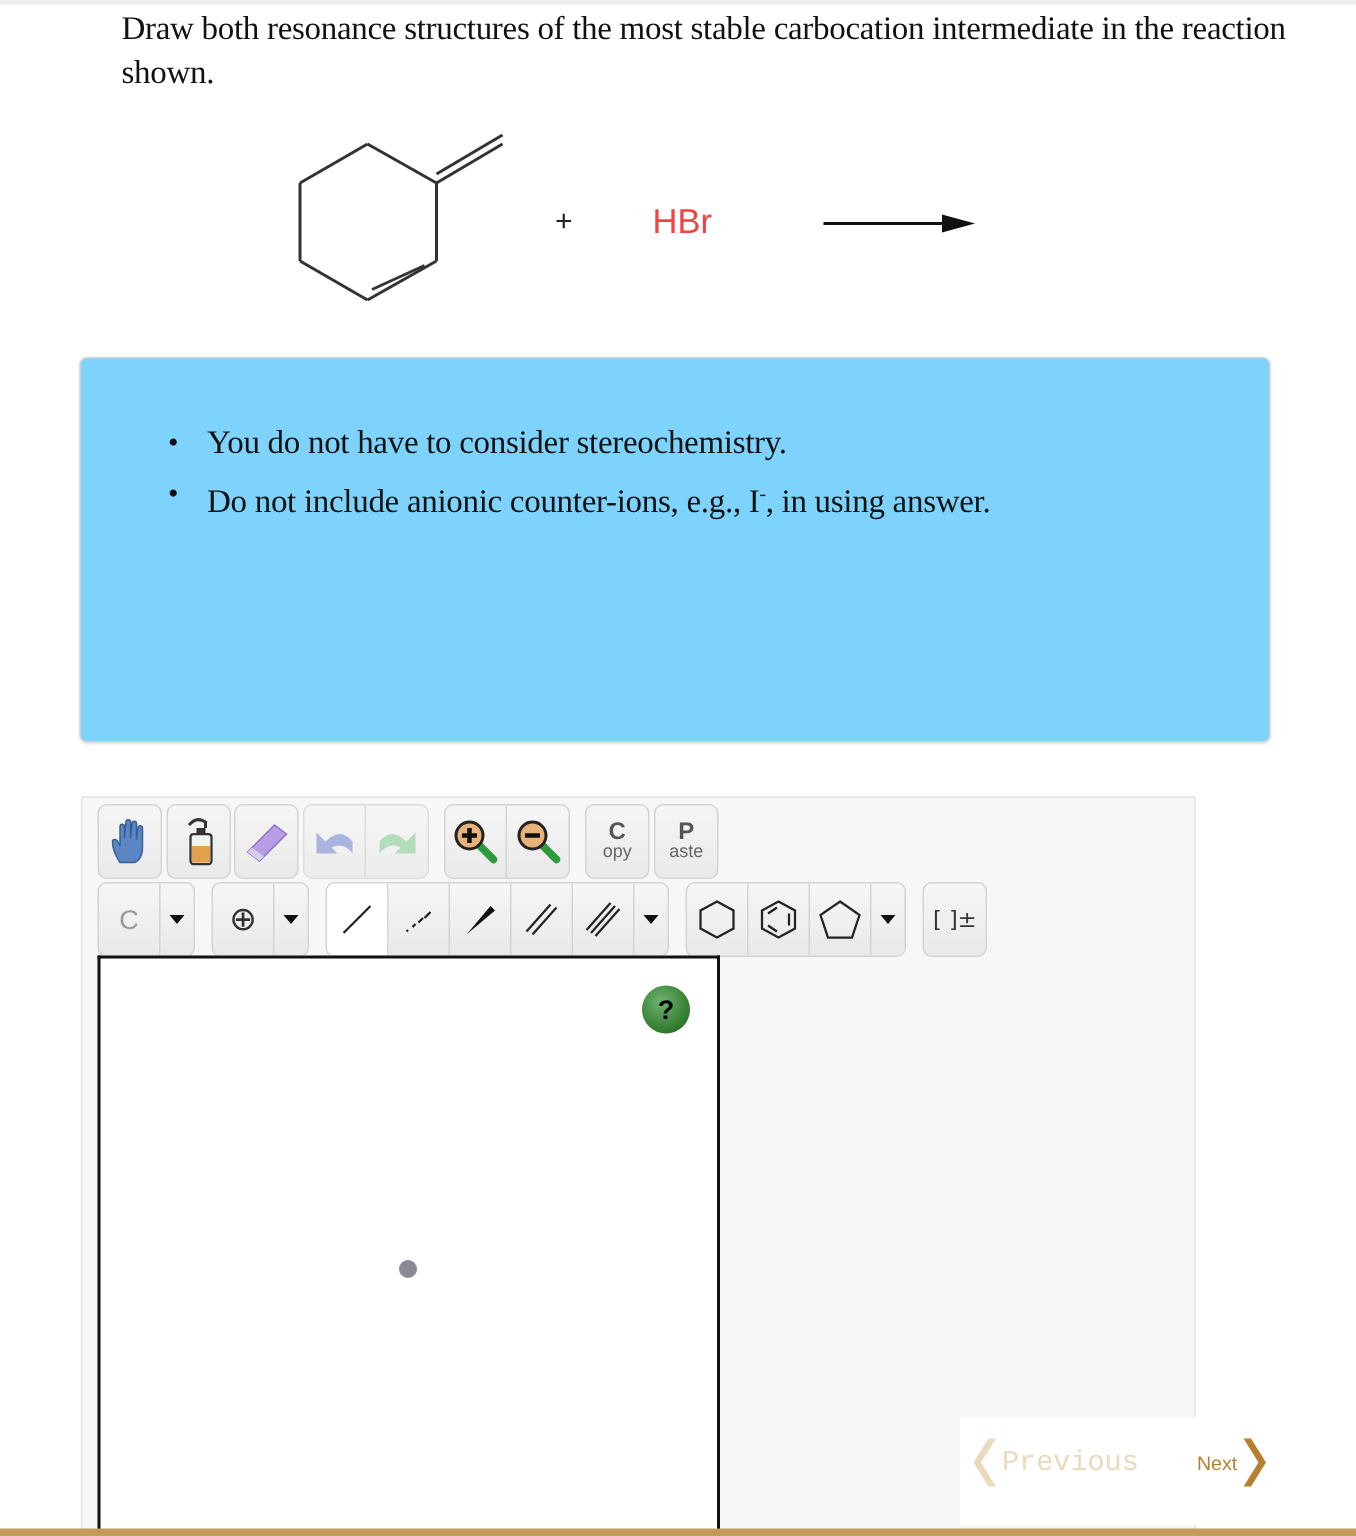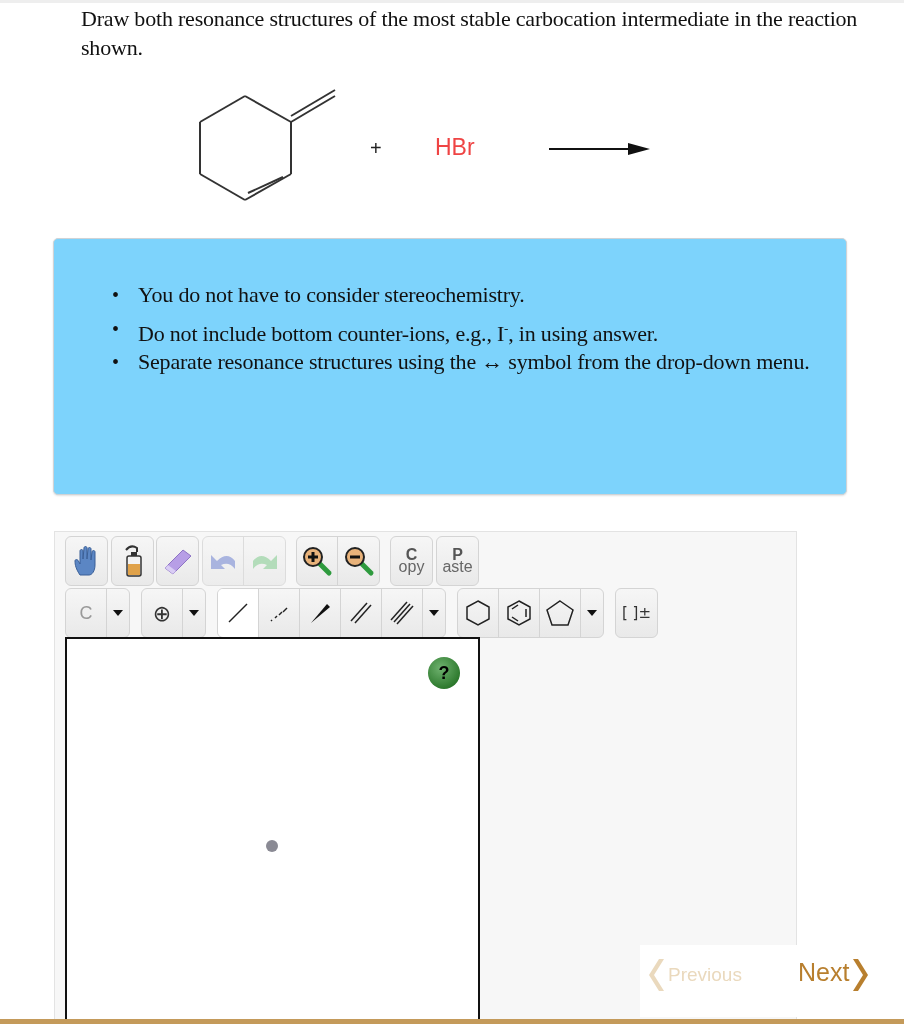--- a/index.html
+++ b/index.html
@@ -35,39 +35,39 @@
     position: absolute; left: 54px; top: 531px; width: 743px; height: 493px;
     background: #f7f7f7; border: 1px solid #e3e3e3; box-sizing: border-box;
   }
   .tb-group { position: absolute; display: flex; border: 1px solid #d4d4d4; border-radius: 6px; background: linear-gradient(#f6f6f6, #e9e9e9); overflow: hidden; }
   .tb-btn { width: 41px; height: 48px; display: flex; align-items: center; justify-content: center; border-right: 1px solid #d4d4d4; box-sizing: border-box; cursor: pointer; }
   .tb-btn:last-child { border-right: none; }
   .tb-btn.narrow { width: 22px; }
   .tb-btn.active { background: #ffffff; }
   .tb-text { font-family: "Liberation Sans", sans-serif; color: #555; text-align: center; line-height: 12px; }
   .tb-text .big { font-size: 16px; font-weight: bold; color: #555; display: block; }
-  .tb-text .small { font-size: 16px; color: #666; display: block; }
+  .tb-text .small { font-size: 12px; color: #666; display: block; }
   .caret { width: 0; height: 0; border-left: 5px solid transparent; border-right: 5px solid transparent; border-top: 6px solid #111; }
 
   .canvas {
     position: absolute; left: 65px; top: 637px; width: 415px; height: 387px;
     background: #ffffff; border: 2px solid #111; border-bottom: none; box-sizing: border-box;
   }
   .help {
     position: absolute; left: 428px; top: 657px; width: 32px; height: 32px; border-radius: 50%;
     background: radial-gradient(circle at 40% 35%, #6fb26f, #2e7a2e 70%, #1f5e1f);
     color: #111; font-family: "Liberation Sans", sans-serif; font-weight: bold; font-size: 18px;
     display: flex; align-items: center; justify-content: center; cursor: pointer;
   }
   .help span { color: #000; }
   .dot { position: absolute; left: 266px; top: 840px; width: 12px; height: 12px; border-radius: 50%; background: #8a8a94; }
 
   .nav { position: absolute; left: 640px; top: 945px; width: 264px; height: 72px; background: #ffffff; }
-  .prev { position: absolute; left: 8px; top: 13px; display: flex; align-items: center; font-family: Liberation Sans, sans-serif; font-size: 19px; color: #ead9bd; cursor: pointer; }
-  .next { position: absolute; left: 158px; top: 13px; display: flex; font-family: "Liberation Sans", sans-serif; font-size: 25px; color: #b87f2e; cursor: pointer; }
+  .prev { position: absolute; left: 8px; top: 13px; display: flex; align-items: center; font-family: Liberation Mono, monospace; font-size: 19px; color: #ead9bd; cursor: pointer; }
+  .next { position: absolute; left: 158px; top: 13px; display: flex; align-items: center; font-family: "Liberation Sans", sans-serif; font-size: 13px; color: #b87f2e; cursor: pointer; }
   .bottombar { position: absolute; left: 0; top: 1019px; width: 904px; height: 5px; background: #c49a5a; }
 </style>
 </head>
 <body>
 
 <div class="topline"></div>
 
 <div class="prompt">Draw both resonance structures of the most stable carbocation intermediate in the reaction shown.</div>
 
 <div class="reaction">
@@ -91,22 +91,21 @@
       <polygon points="628,63 650,69 628,75" fill="#111"></polygon>
     </g>
   </svg>
   <div class="plus">+</div>
   <div class="hbr">HBr</div>
 </div>
 
 <div class="notes">
   <ul>
     <li><span>You do not have to consider stereochemistry.</span></li>
-    <li class="tight"><span>Do not include bottom counter-ions, e.g., I</span><sup>-</sup><span>, in using answer.</span></li>
-    <li><span>Separate resonance structures using the ↔ symbol from the drop-down menu.</span></li>
+    <li class="tight"><span>Do not include anionic counter-ions, e.g., I</span><sup>-</sup><span>, in using answer.</span></li>
   </ul>
 </div>
 
 <div class="sketcher-frame"></div>
 
 <div class="tb-group" style="left:65px; top:536px;">
   <div class="tb-btn">
     <svg width="30" height="32" viewBox="0 0 30 32">
       <path d="M8 30 C4 24 3 20 3 16 C3 14 6 14 7 17 L8 19 L8 6 C8 4 11 4 11 6 L11 14 L12 3 C12 1 15 1 15 3 L15 14 L16 4 C16 2 19 2 19 4 L19 15 L20 7 C20 5 23 5 23 7 L23 20 C23 26 20 30 17 30 Z" fill="#5b86c4" stroke="#3a5f97" stroke-width="1"></path>
     </svg>

